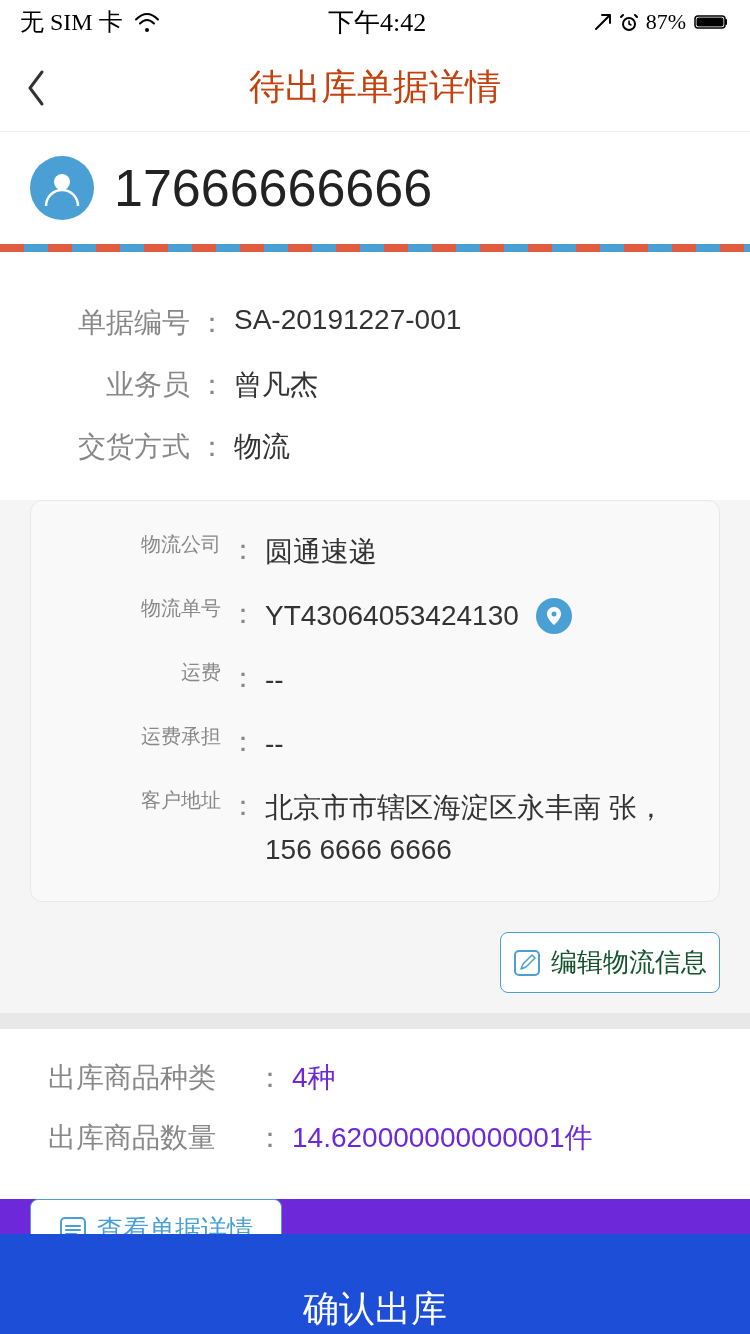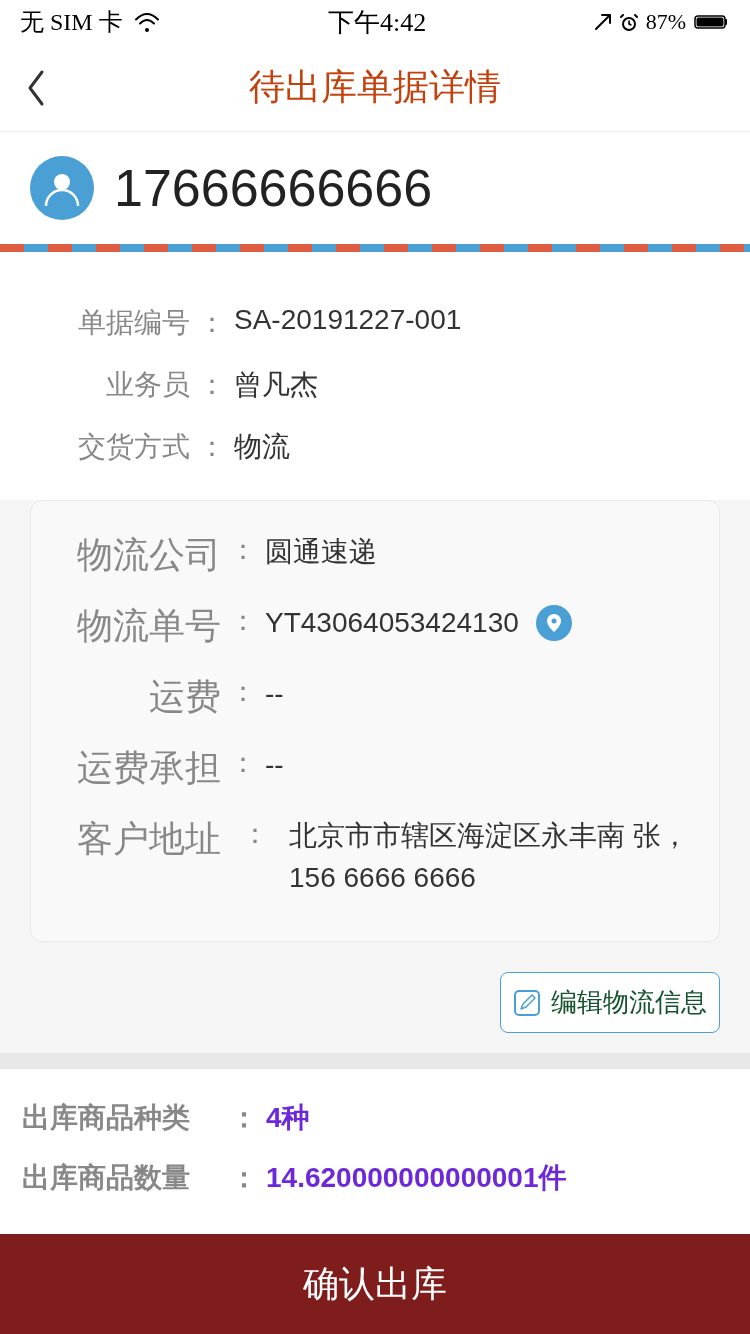--- a/index.html
+++ b/index.html
@@ -128,24 +128,24 @@
       border: 1px solid #e8e8e8;
       border-radius: 12px;
       margin: 0 30px 30px 30px;
       padding: 30px;
     }
     .logistics-row {
       display: flex;
       align-items: flex-start;
       margin-bottom: 22px;
     }
-    .logistics-row:last-child { margin-bottom: 12px; gap: 12px; }
+    .logistics-row:last-child { margin-bottom: 0; }
     .logistics-label {
       color: #888;
-      font-size: 36px;
+      font-size: 20px;
       min-width: 160px;
       text-align: right;
       flex-shrink: 0;
     }
     .logistics-colon {
       color: #888;
       font-size: 28px;
       margin: 0 8px;
       flex-shrink: 0;
     }
@@ -187,22 +187,21 @@
 
     
     .gray-separator {
       height: 16px;
       background: #e8e8e8;
     }
 
     
     .summary-section {
       background: #fff;
-      padding: 30px 30px 20px 22px;
-      font-weight: bold;
+      padding: 30px 30px 20px 48px;
     }
     .summary-row {
       display: flex;
       align-items: center;
       margin-bottom: 22px;
     }
     .summary-label {
       color: #888;
       font-size: 28px;
       min-width: 200px;
@@ -241,24 +240,24 @@
     
     .bottom-spacer {
       flex: 1;
       background: #f5f5f5;
       min-height: 200px;
     }
 
     
     .confirm-btn-area {
       width: 100%;
-      background: #7f1d1d;
+      background: #1d4ed8;
       height: 100px;
       display: flex;
-      align-items: center;
+      align-items: flex-end;
       justify-content: center;
       position: fixed;
       bottom: 0;
       left: 0;
       cursor: pointer;
     }
     .confirm-btn-text {
       color: #fff;
       font-size: 36px;
       font-weight: 500;

